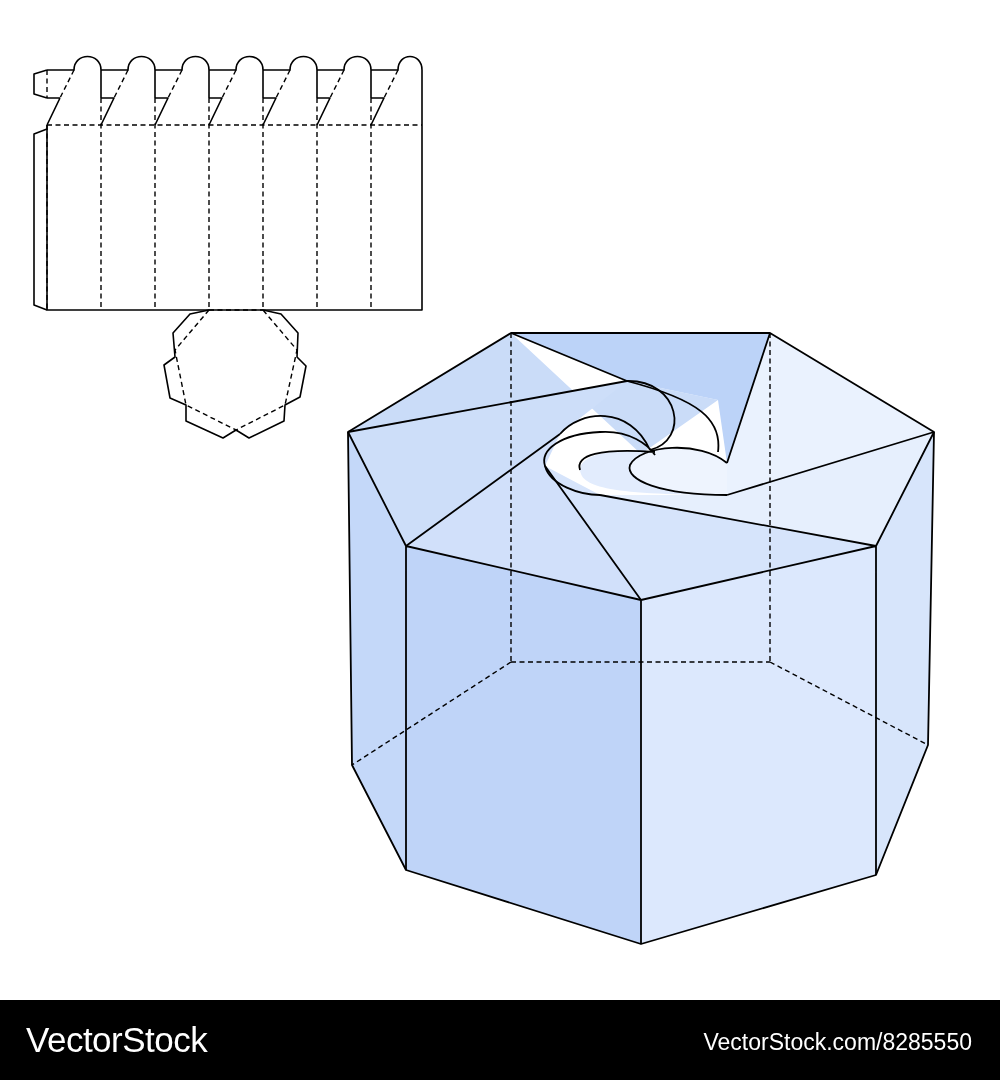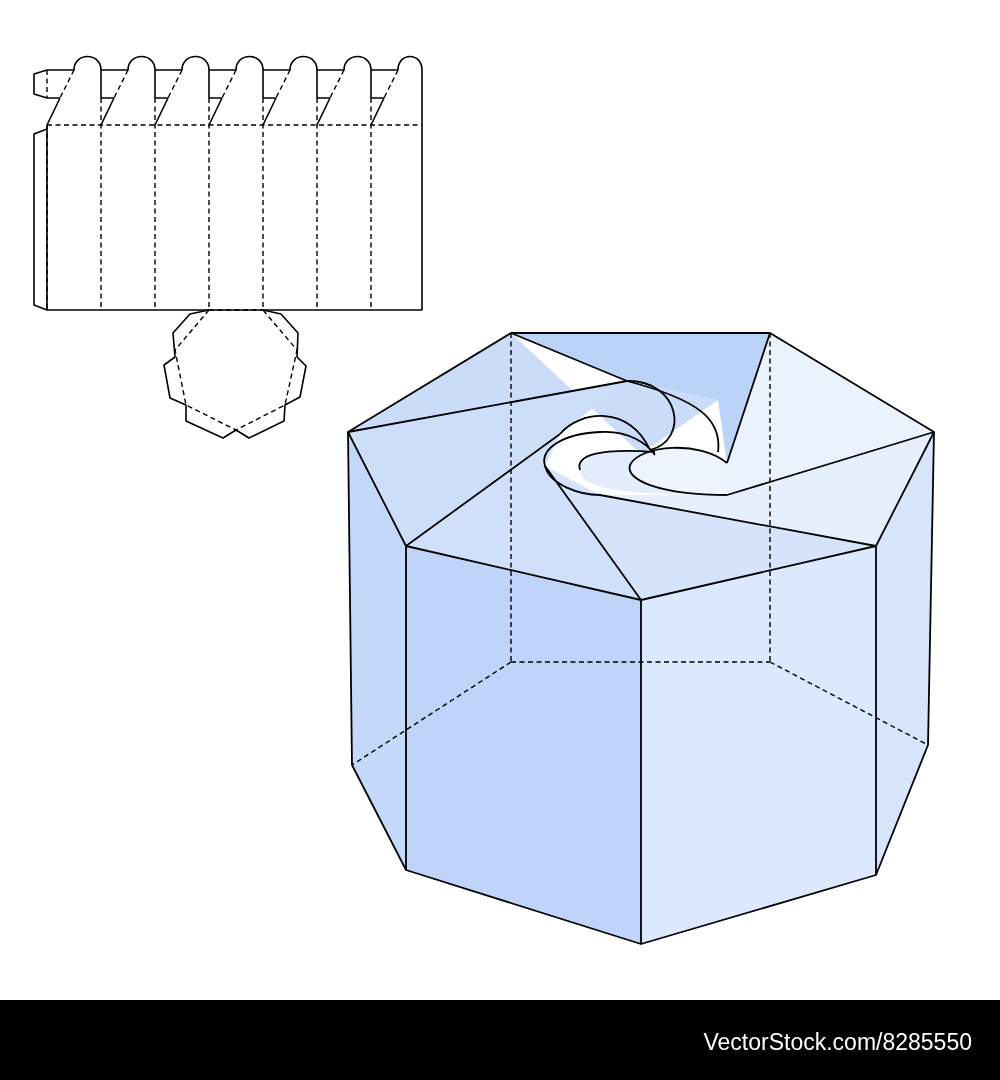--- a/index.html
+++ b/index.html
@@ -108,14 +108,15 @@
            M560,434 C580,410 630,405 650,450
            M545,466 C540,450 560,434 600,432 C630,430 648,445 655,455
            M545,466 C550,485 580,495 600,495
            M727,463 C700,440 640,445 630,465 C625,480 660,495 727,495
            M580,470 C575,455 600,448 655,452"></path>
     </g>
   </svg>
 </div>
 
 <div class="footer">
+  <span class="brand">VectorStock</span>
   <span class="ref">VectorStock.com/8285550</span>
 </div>
 
 </body></html>

